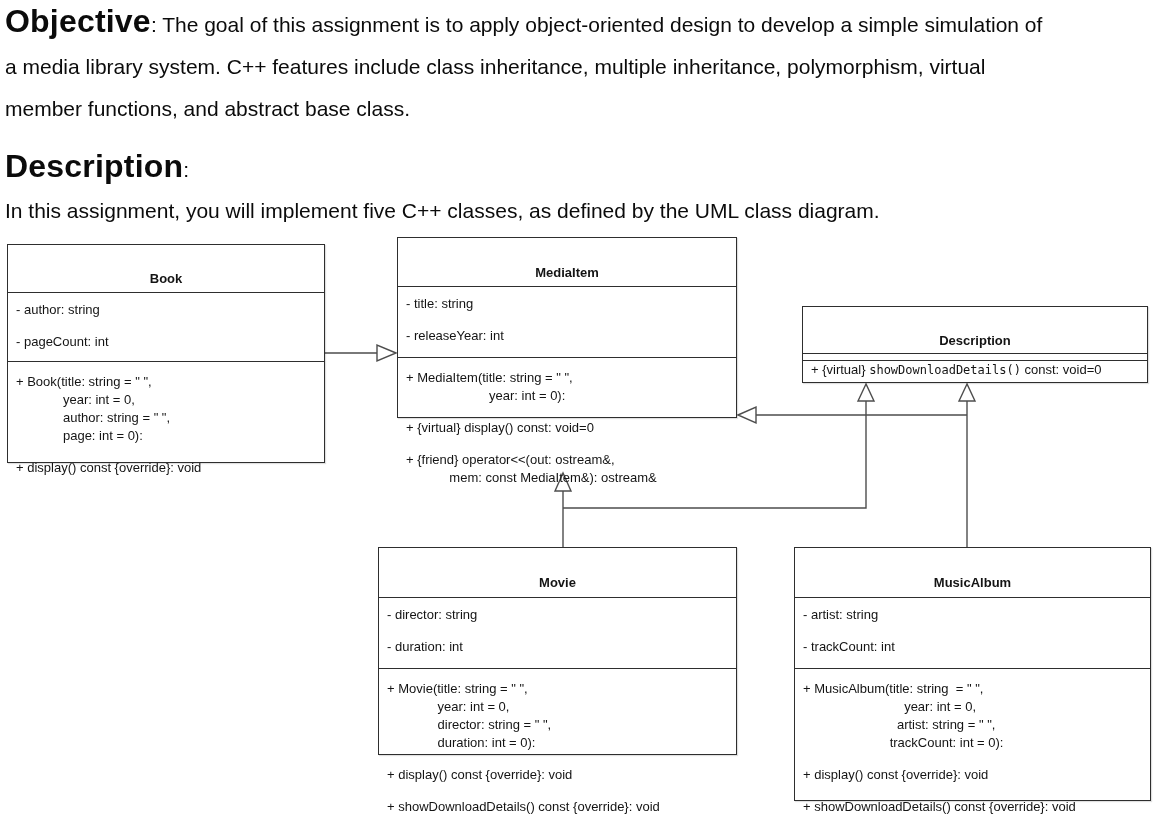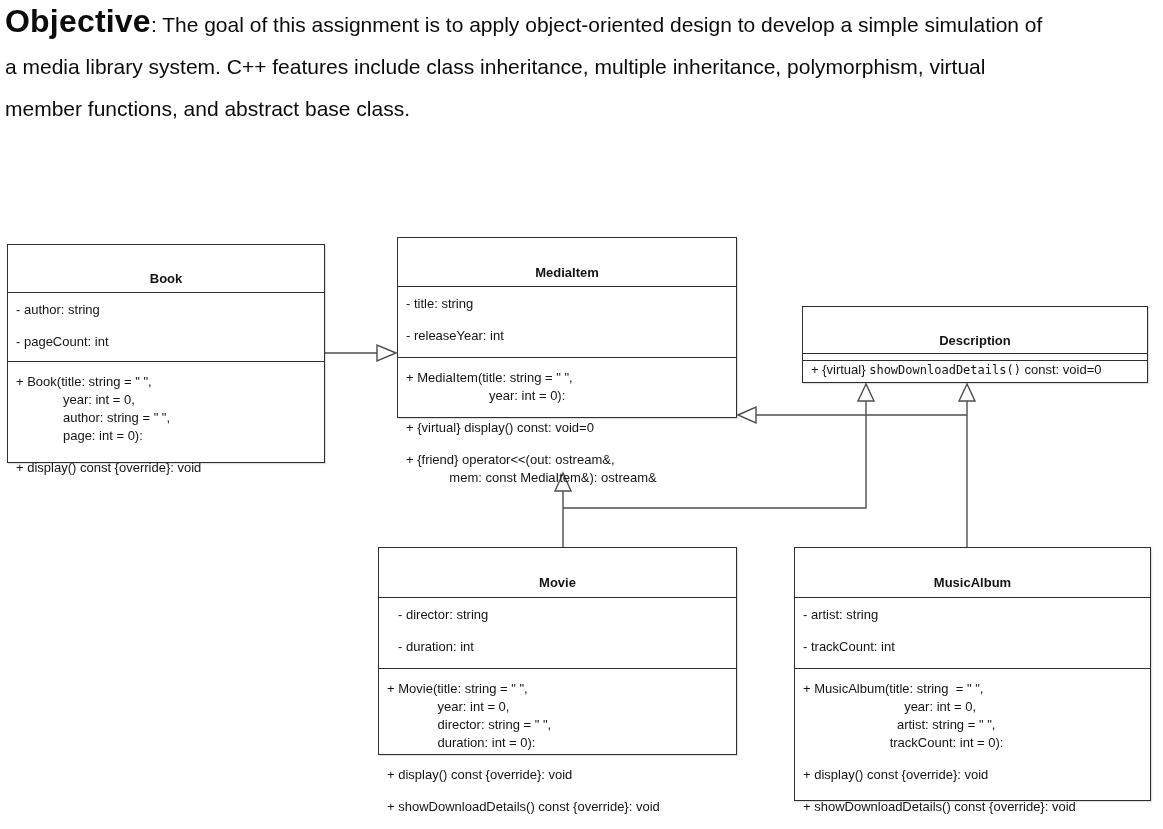--- a/index.html
+++ b/index.html
@@ -54,37 +54,39 @@
   .cls-book .uml-attrs{height:68px;}
   .cls-mediaitem {left:397px;top:237px;width:340px;height:181px;}
   .cls-mediaitem .uml-title{height:29px;}
   .cls-mediaitem .uml-attrs{height:70px;}
   .cls-digitalcopy{left:802px;top:306px;width:346px;height:77px;}
   .cls-digitalcopy .uml-title{height:27px;}
   .cls-digitalcopy .uml-attrs{height:6px;padding:0;}
   .cls-digitalcopy .uml-methods{padding-top:0;}
   .cls-movie     {left:378px;top:547px;width:359px;height:208px;}
   .cls-movie .uml-title{height:30px;}
-  .cls-movie .uml-attrs{height:70px;margin-left:11px;}
+  .cls-movie .uml-attrs{height:70px;}
   .cls-musicalbum{left:794px;top:547px;width:357px;height:254px;}
   .cls-musicalbum .uml-title{height:30px;}
   .cls-musicalbum .uml-attrs{height:70px;}
   
   .connectors{position:absolute;left:0;top:0;pointer-events:none;}
   .edge-line{stroke:#4d4d4d;stroke-width:1.4;fill:none;}
   .edge-head{stroke:#4d4d4d;stroke-width:1.4;fill:#ffffff;}
 </style>
 </head>
 <body>
 
 <div class="page">
 
   <p class="doc-para objective"><span class="doc-heading-word">Objective</span><span>: </span><span>The goal of this assignment is to apply object-oriented design to develop a simple simulation of a media library system. C++ features include class inheritance, multiple inheritance, polymorphism, virtual member functions, and abstract base class.</span></p>
 
+  <p class="doc-para description-heading"><span class="doc-heading-word">Description</span><span>:</span></p>
 
+  <p class="doc-para description-body">In this assignment, you will implement five C++ classes, as defined by the UML class diagram.</p>
 
   <svg class="connectors" width="1163" height="829" viewBox="0 0 1163 829">
     <g>
       <path class="edge-line" d="M325,353 H377"></path>
       <polygon class="edge-head" points="396,353 377,345 377,361"></polygon>
     </g>
     <g>
       <path class="edge-line" d="M563,548 V491"></path>
       <polygon class="edge-head" points="563,473 555,491 571,491"></polygon>
     </g>

